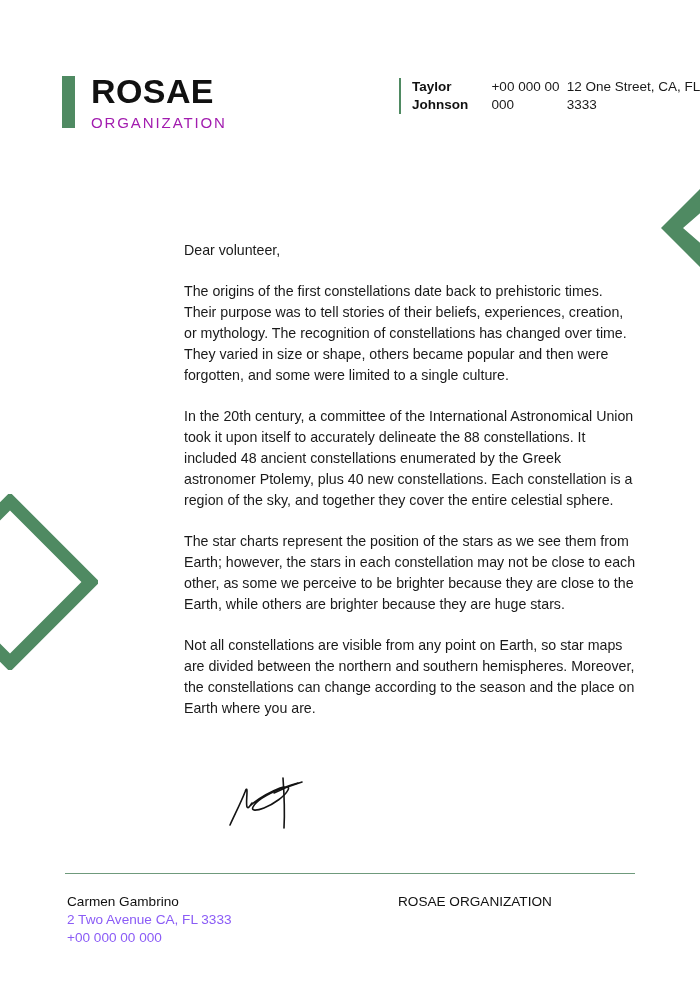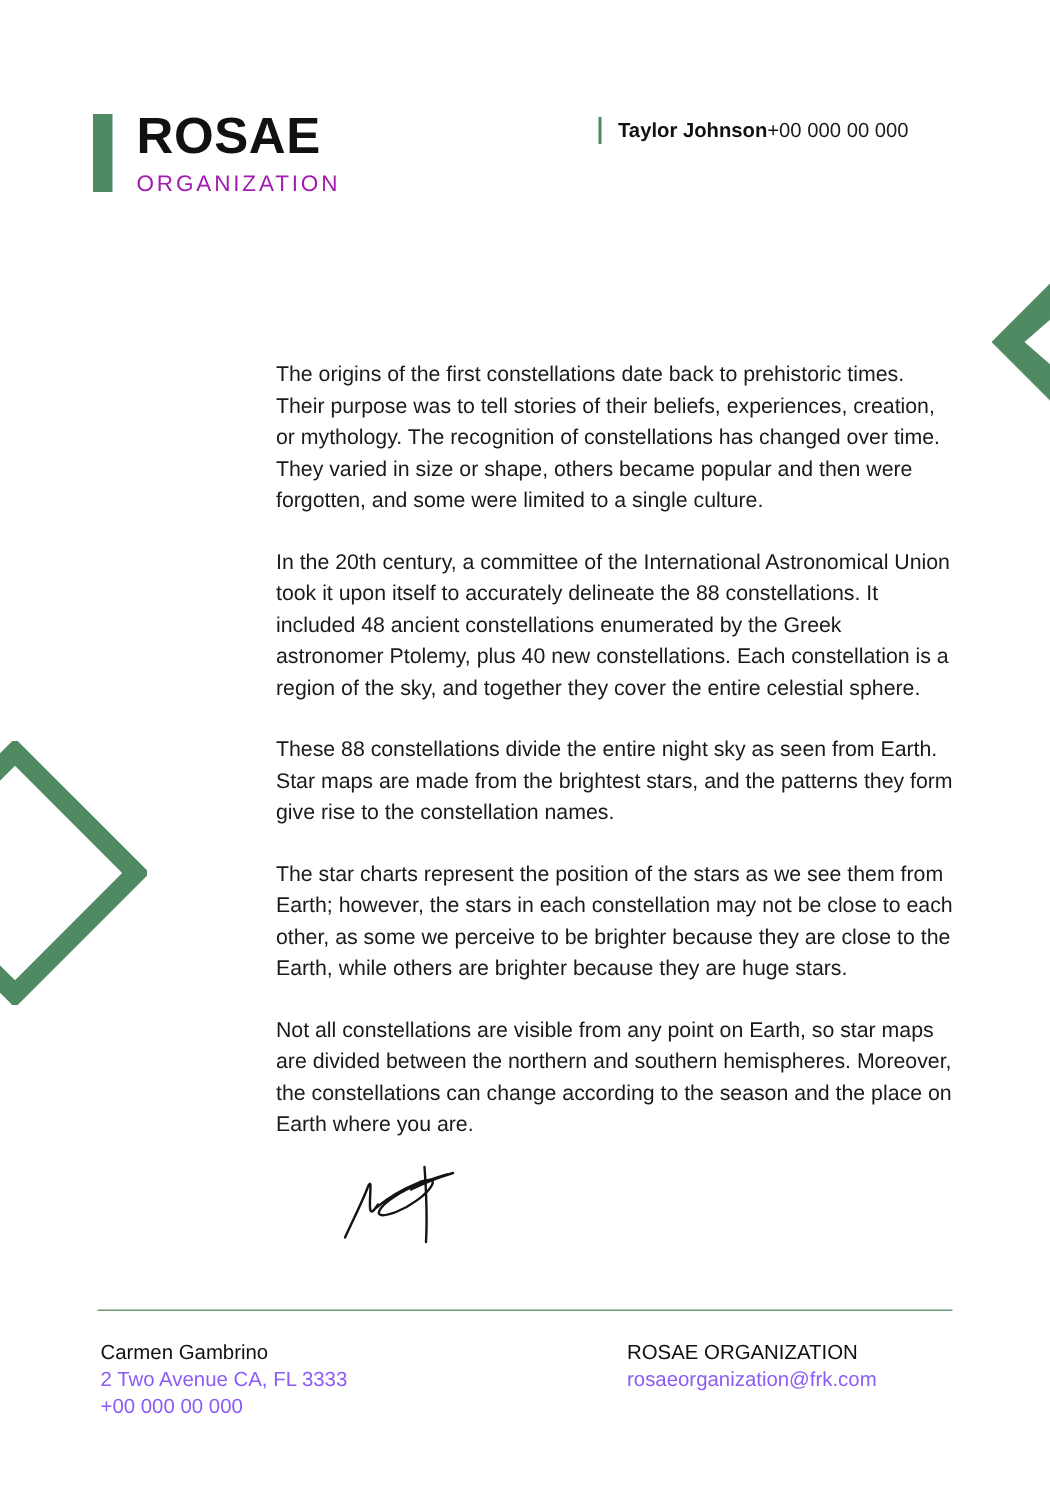--- a/index.html
+++ b/index.html
@@ -163,21 +163,21 @@
     height: 70px;
   }
   .footer-col-left {
     position: absolute;
     left: 67px;
     top: 0;
     width: 330px;
   }
   .footer-col-right {
     position: absolute;
-    left: 418px;
+    left: 398px;
     top: 0;
     width: 250px;
   }
   .footer-title {
     font-size: 13.6px;
     font-weight: normal;
     line-height: 18px;
     color: #111111;
   }
   .footer-line {
@@ -207,29 +207,30 @@
         <div class="brand-name">ROSAE</div>
         <div class="brand-sub">ORGANIZATION</div>
       </div>
     </div>
 
     <div class="header-contact">
       <div class="contact-rule"></div>
       <div class="contact-lines">
         <div class="contact-name">Taylor Johnson</div>
         <div class="contact-line">+00 000 00 000</div>
+        <div class="contact-line">12 One Street, CA, FL 3333</div>
       </div>
     </div>
 
   </div>
 
   <div class="letter">
+    <p class="salutation">Dear volunteer,</p>
     <p class="para">The origins of the first constellations date back to prehistoric times. Their purpose was to tell stories of their beliefs, experiences, creation, or mythology. The recognition of constellations has changed over time. They varied in size or shape, others became popular and then were forgotten, and some were limited to a single culture.</p>
     <p class="para">In the 20th century, a committee of the International Astronomical Union took it upon itself to accurately delineate the 88 constellations. It included 48 ancient constellations enumerated by the Greek astronomer Ptolemy, plus 40 new constellations. Each constellation is a region of the sky, and together they cover the entire celestial sphere.</p>
-    <p class="para">These 88 constellations divide the entire night sky as seen from Earth. Star maps are made from the brightest stars, and the patterns they form give rise to the constellation names.</p>
     <p class="para">The star charts represent the position of the stars as we see them from Earth; however, the stars in each constellation may not be close to each other, as some we perceive to be brighter because they are close to the Earth, while others are brighter because they are huge stars.</p>
     <p class="para">Not all constellations are visible from any point on Earth, so star maps are divided between the northern and southern hemispheres. Moreover, the constellations can change according to the season and the place on Earth where you are.</p>
   </div>
 
   <svg class="signature" viewBox="0 0 100 62" aria-hidden="true">
     <g fill="none" stroke="#141414" stroke-width="1.6" stroke-linecap="round" stroke-linejoin="round">
       <path d="M 8 53 C 14 40 20 28 23 20 C 24 17 25 16 25 19 C 25 25 24 32 25 35 C 26 37 28 34 30 31"></path>
       <path d="M 29 33 C 36 27 48 20 58 16 C 64 14 68 14 66 18 C 63 24 52 32 42 36 C 34 39 29 39 31 35 C 34 29 46 22 58 17 C 66 14 72 12 76 11"></path>
       <path d="M 61 6 C 62 20 63 38 62 56"></path>
       <path d="M 52 21 C 60 17 70 13 80 10"></path>
@@ -240,17 +241,16 @@
 
   <div class="footer">
     <div class="footer-col-left">
       <div class="footer-title">Carmen Gambrino</div>
       <div class="footer-line">2 Two Avenue CA, FL 3333</div>
       <div class="footer-line">+00 000 00 000</div>
     </div>
 
     <div class="footer-col-right">
       <div class="footer-title">ROSAE ORGANIZATION</div>
-      <div class="footer-line">rosaeorganization@frk.com</div>
     </div>
   </div>
 
 </div>
 
 </body></html>

